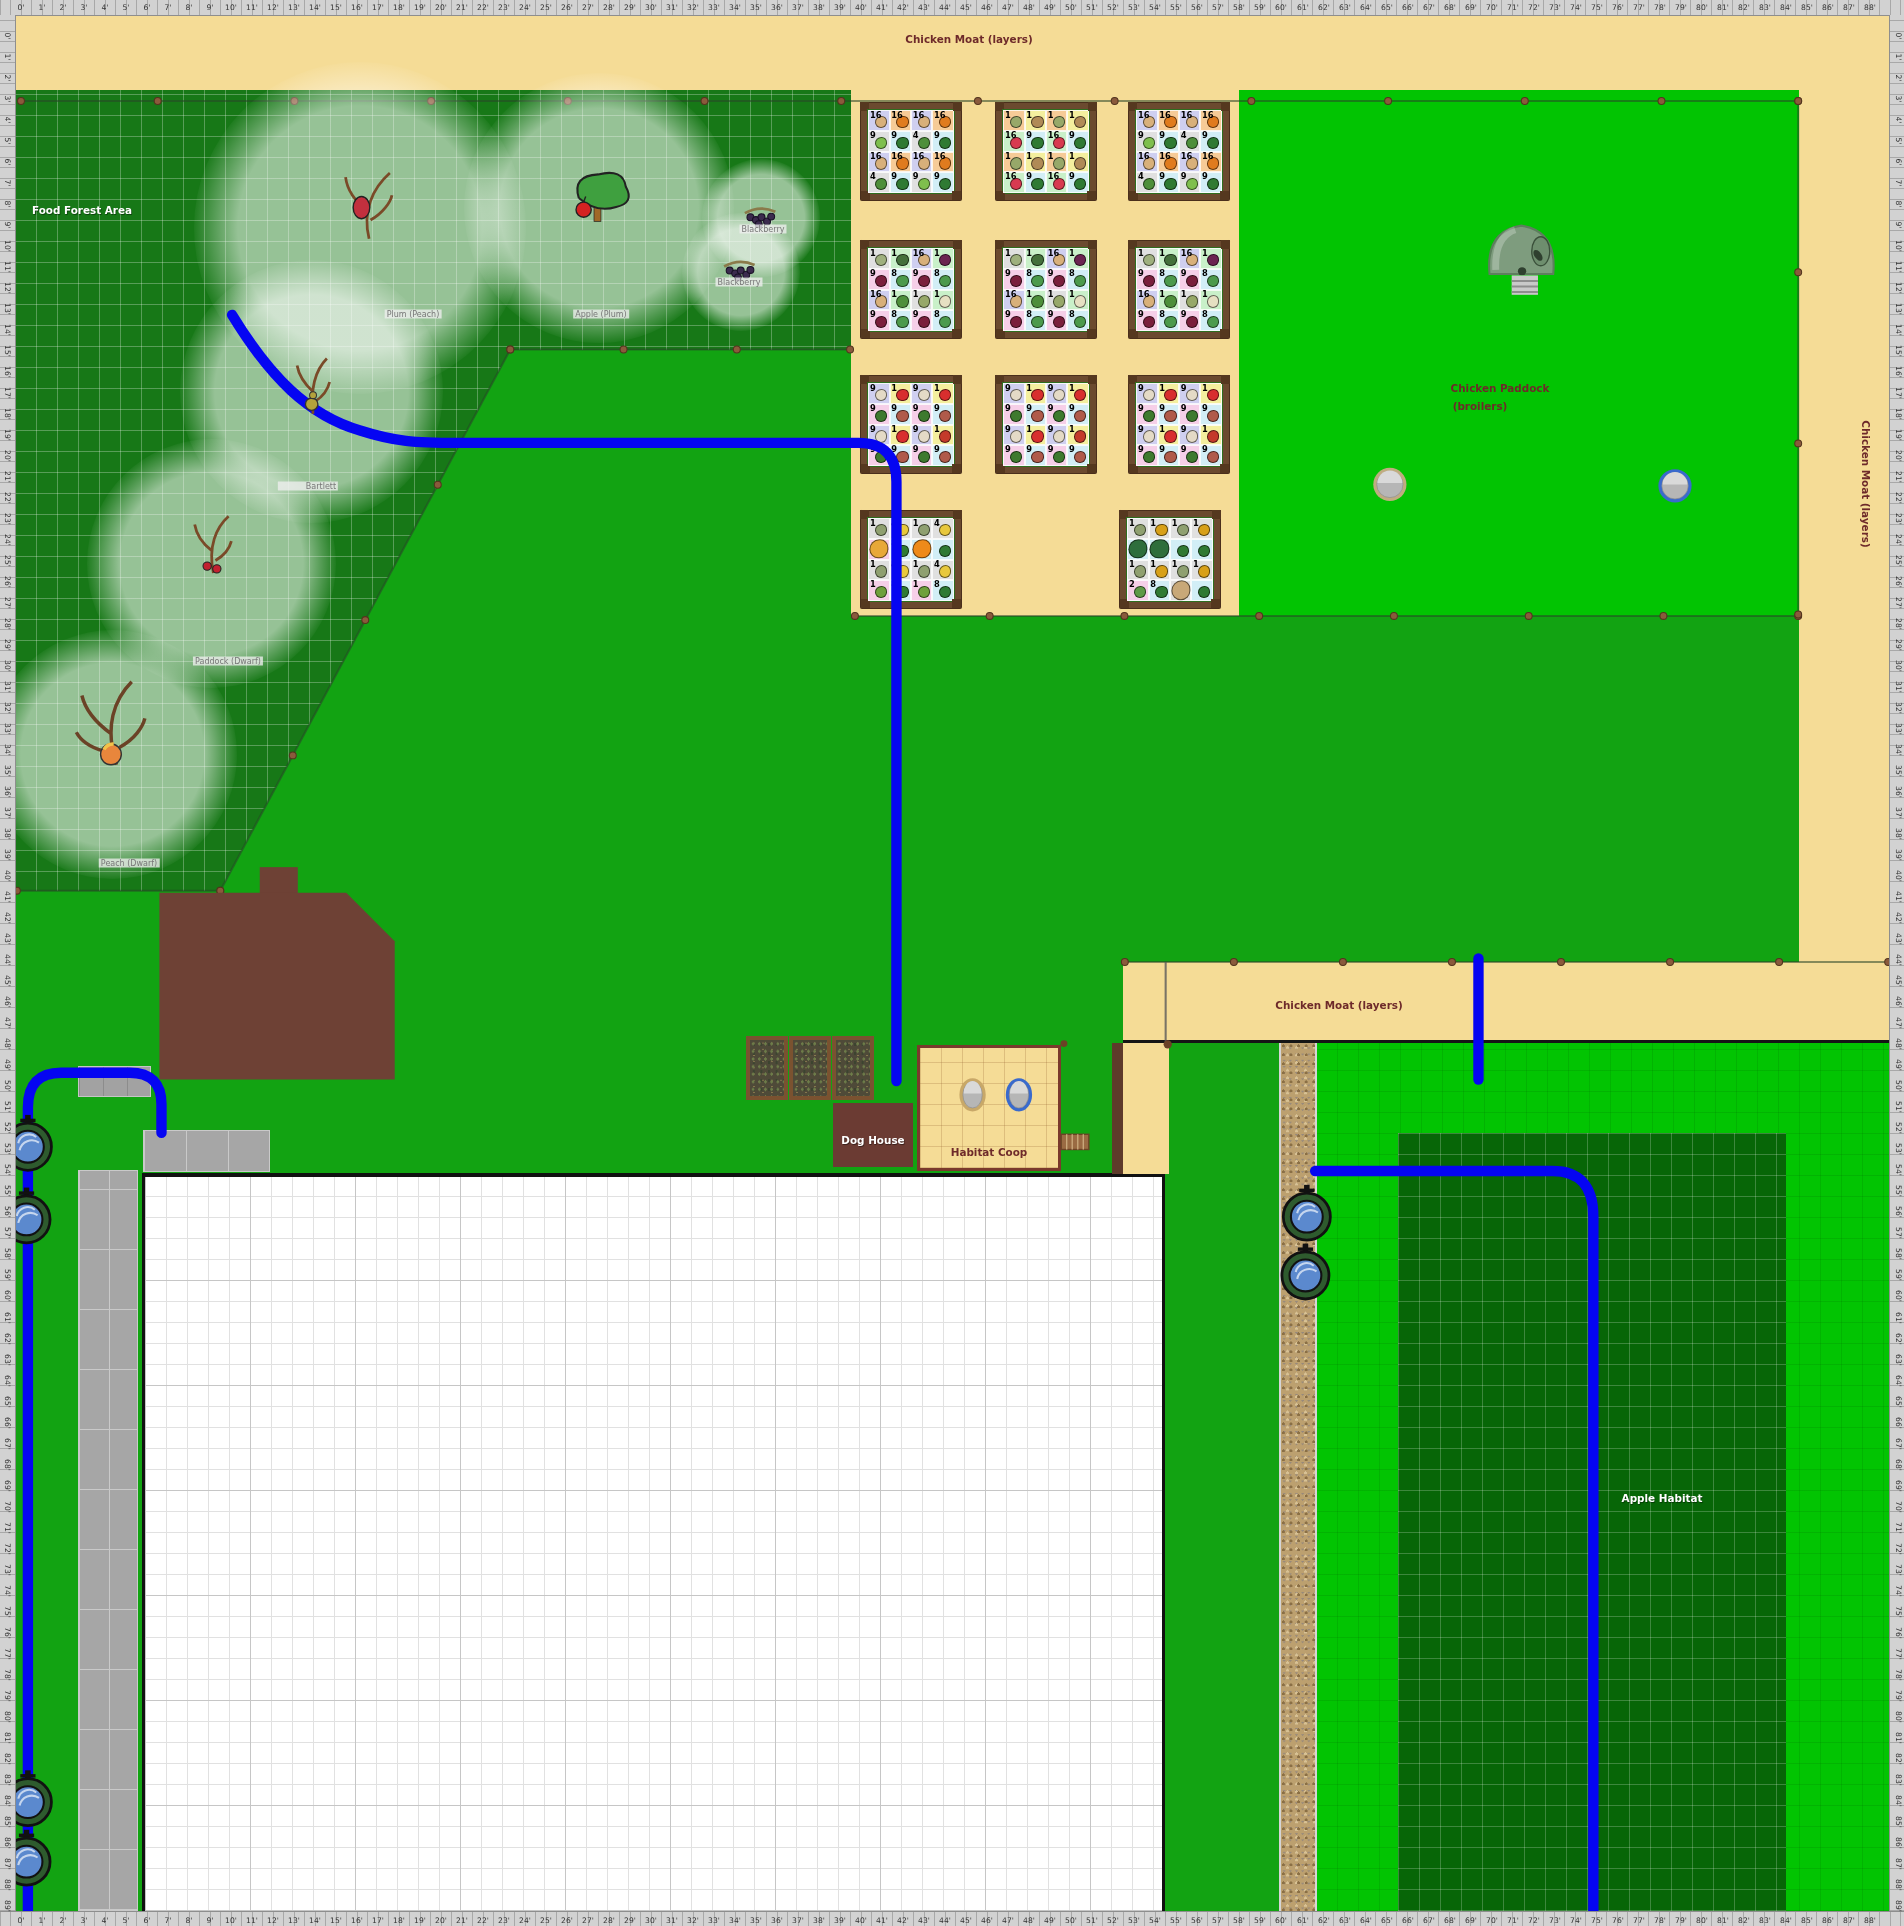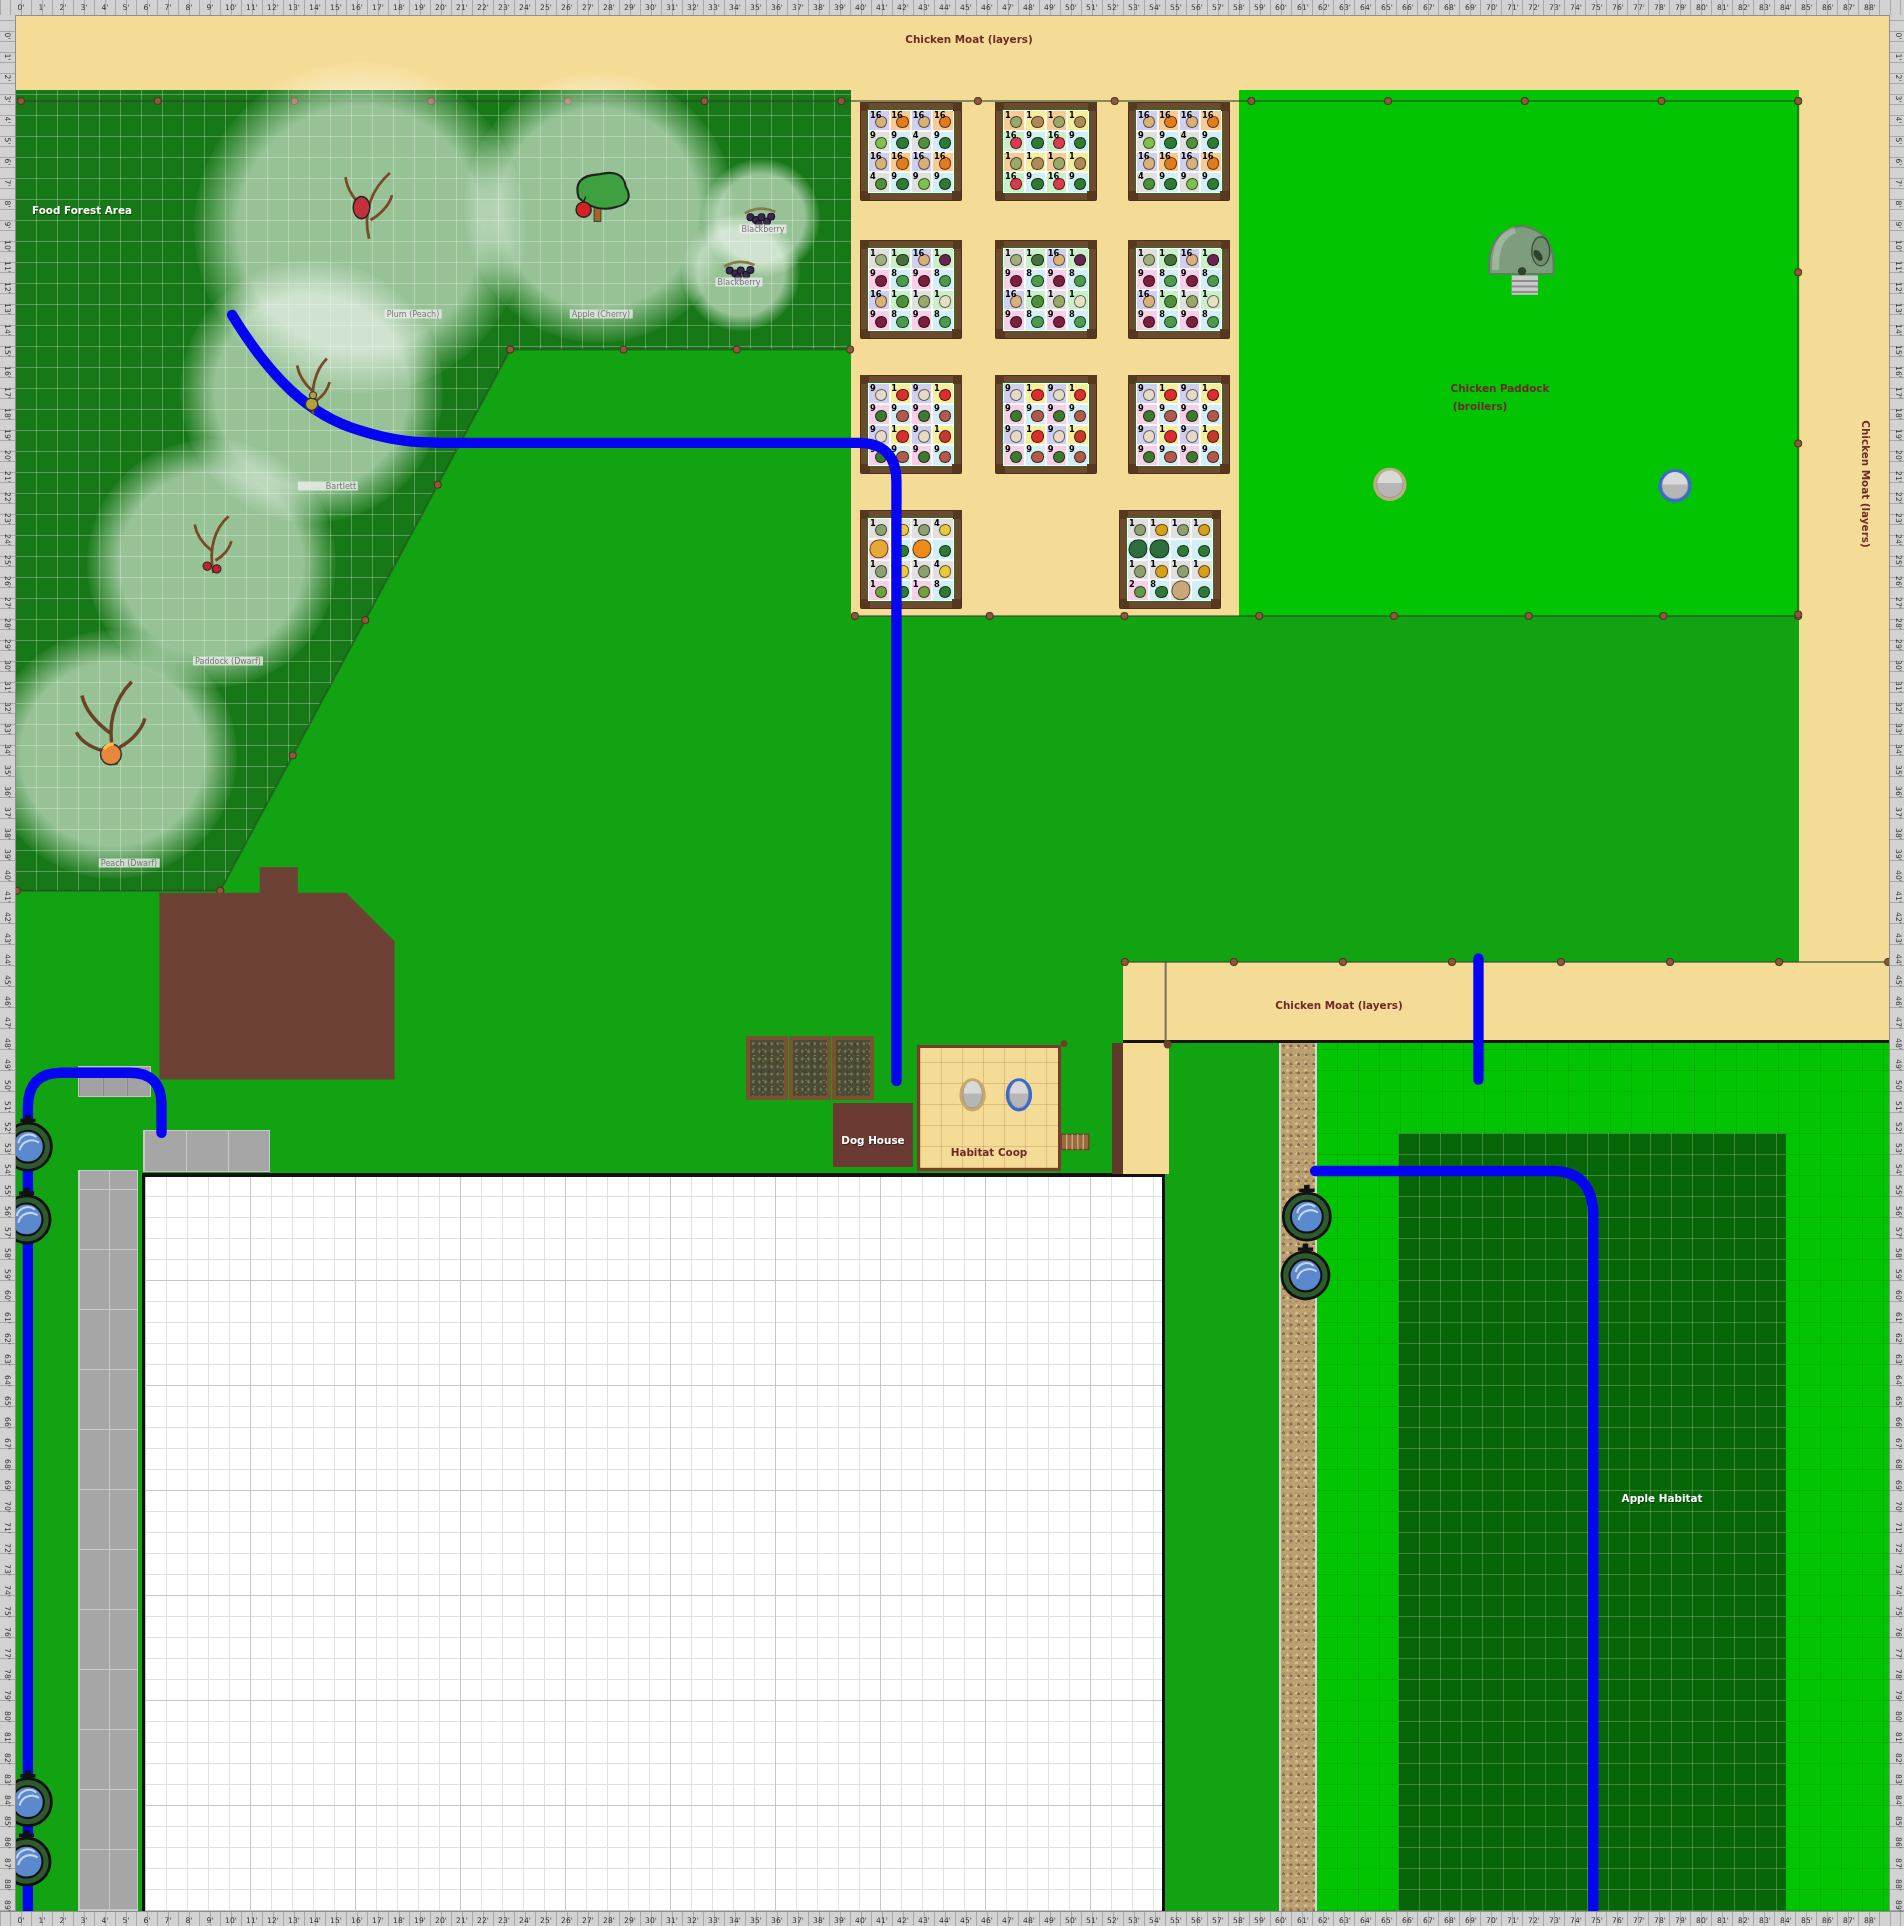--- a/index.html
+++ b/index.html
@@ -1075,24 +1075,24 @@
       <div class="lab lab-maroon" style="left: 969px; top: 39px;">Chicken Moat (layers)</div>
       <div class="lab lab-maroon" style="left: 1339px; top: 1005px;">Chicken Moat (layers)</div>
       <div class="lab lab-maroon rot90" style="left: 1866px; top: 484px;">Chicken Moat (layers)</div>
       <div class="lab lab-white" style="left: 82px; top: 210px;">Food Forest Area</div>
       <div class="lab lab-maroon" style="left: 1500px; top: 388px;">Chicken Paddock</div>
       <div class="lab lab-maroon" style="left: 1480px; top: 406px;">(broilers)</div>
       <div class="lab lab-white" style="left: 1662px; top: 1498px;">Apple Habitat</div>
       <div class="lab lab-white" style="left: 873px; top: 1140px;">Dog House</div>
       <div class="lab lab-maroon" style="left: 989px; top: 1152px;">Habitat Coop</div>
       <div class="lab lab-tree" style="left: 413px; top: 314px;">Plum (Peach)</div>
-      <div class="lab lab-tree" style="left: 601px; top: 314px;">Apple (Cherry)</div>
+      <div class="lab lab-tree" style="left: 601px; top: 314px;">Apple (Plum)</div>
       <div class="lab lab-tree" style="left: 763px; top: 229px;">Blackberry</div>
       <div class="lab lab-tree" style="left: 739px; top: 282px;">Blackberry</div>
-      <div class="lab lab-tree" style="left: 328px; top: 486px; padding-left: 28px;">Bartlett</div>
+      <div class="lab lab-tree" style="left: 308px; top: 486px; padding-left: 28px;">Bartlett</div>
       <div class="lab lab-tree" style="left: 228px; top: 661px;">Paddock (Dwarf)</div>
       <div class="lab lab-tree" style="left: 129px; top: 863px;">Peach (Dwarf)</div>
     </div>
 
   <div class="ruler ruler-top" id="ruler-top">
       <span class="rlab" style="left: 21px; top: 7px;">0'</span>
       <span class="rlab" style="left: 42px; top: 7px;">1'</span>
       <span class="rlab" style="left: 63px; top: 7px;">2'</span>
       <span class="rlab" style="left: 84px; top: 7px;">3'</span>
       <span class="rlab" style="left: 105px; top: 7px;">4'</span>

